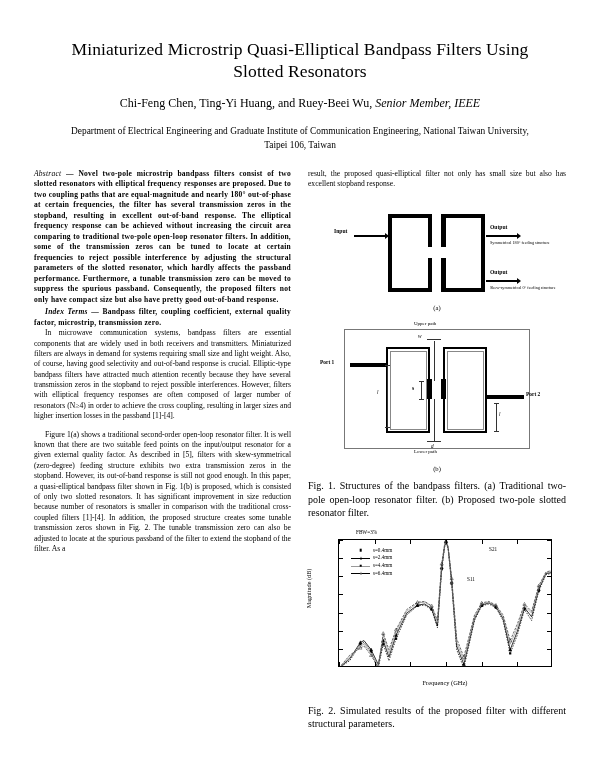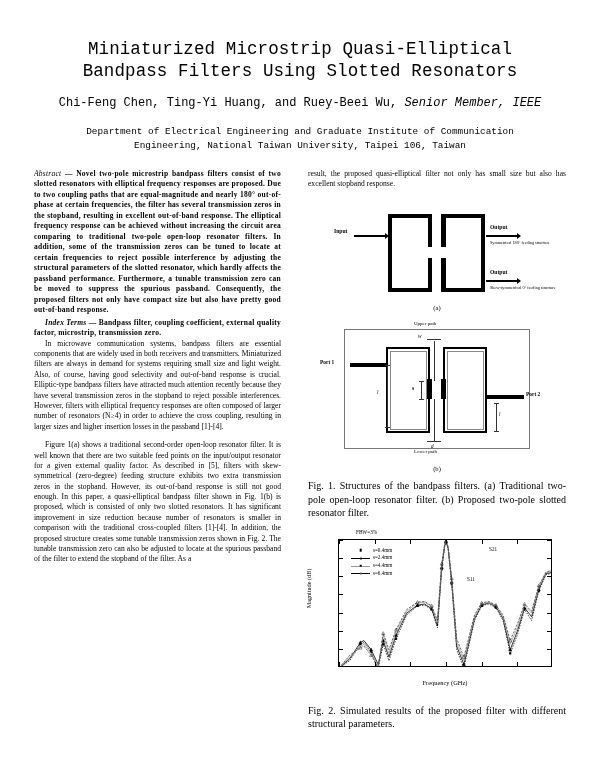--- a/index.html
+++ b/index.html
@@ -7,21 +7,21 @@
     width: 600px;
     height: 776px;
     background: #ffffff;
     font-family: "Liberation Serif", "DejaVu Serif", serif;
     color: #000000;
     overflow: hidden;
   }
   .page { width: 600px; height: 776px; position: relative; padding: 0; box-sizing: border-box; }
 
   
-  .header { padding: 38px 46px 0 46px; text-align: center; font-family: Liberation Mono, monospace; }
+  .header { padding: 38px 46px 0 46px; text-align: center; }
   .paper-title {
     font-size: 17.5px;
     line-height: 1.28;
     font-weight: normal;
     margin: 0 0 13px 0;
     letter-spacing: 0.1px;
   }
   .authors {
     font-size: 12px;
     margin: 0 0 14px 0;
@@ -32,21 +32,21 @@
     font-size: 9.4px;
     line-height: 1.45;
     margin: 0 0 0 0;
     padding: 0 14px;
   }
 
   
   .columns {
     display: flex;
     padding: 16px 34px 0 34px;
-    gap: 27px;
+    gap: 17px;
     box-sizing: border-box;
   }
   .col { width: 258px; }
   .col-left { }
   .col-right { }
 
   p {
     margin: 0;
     font-size: 7.6px;
     line-height: 1.37;

